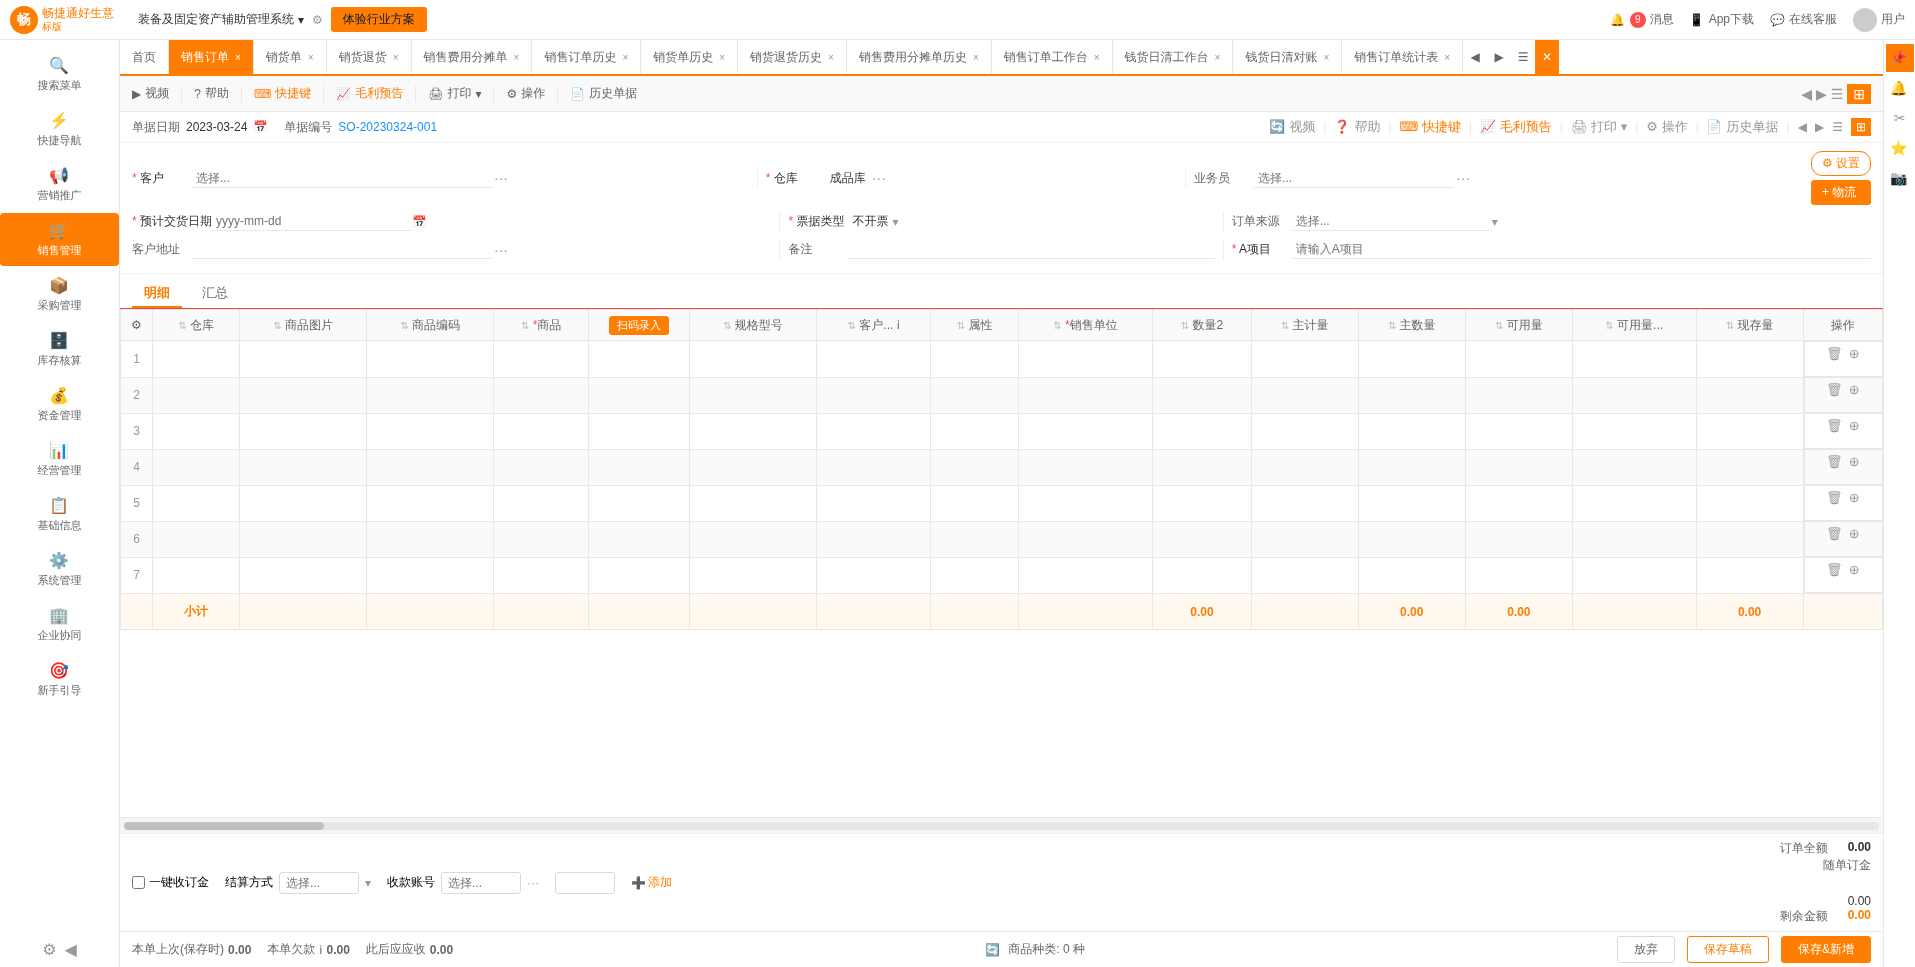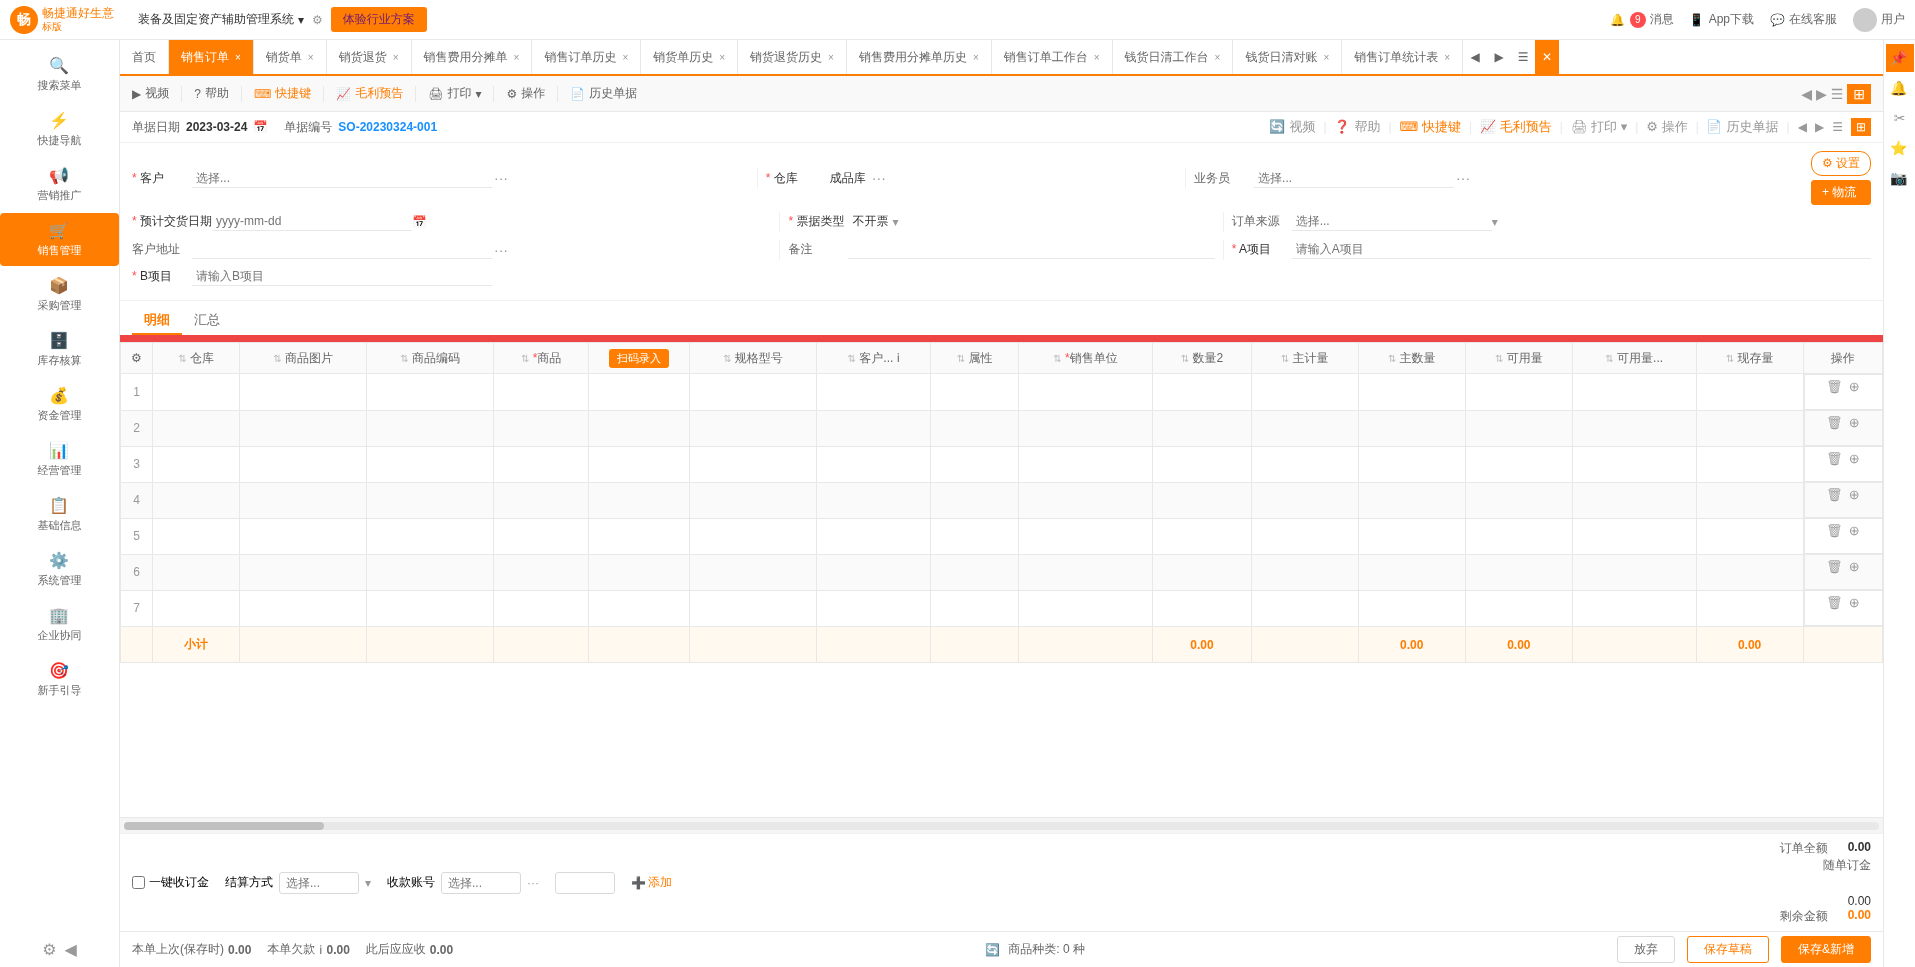--- a/index.html
+++ b/index.html
@@ -5,21 +5,21 @@
     * { box-sizing: border-box; margin: 0; padding: 0; font-family: 'Microsoft YaHei', Arial, sans-serif; font-size: 12px; }
     body { width: 1915px; height: 967px; overflow: hidden; background: #f0f2f5; }
 
     
     .top-bar { height: 40px; background: #fff; display: flex; align-items: center; padding: 0 10px; border-bottom: 1px solid #e8e8e8; justify-content: space-between; }
     .top-bar-left { display: flex; align-items: center; gap: 8px; }
     .logo-area { display: flex; align-items: center; gap: 4px; width: 120px; }
     .logo-icon { width: 28px; height: 28px; background: #ff7d00; border-radius: 50%; display: flex; align-items: center; justify-content: center; color: #fff; font-size: 14px; font-weight: bold; }
     .logo-text { font-size: 11px; color: #ff7d00; line-height: 1.2; }
     .system-dropdown { display: flex; align-items: center; gap: 4px; cursor: pointer; color: #333; }
-    .industry-btn { background: #ff7d00; color: #701a75; border: none; padding: 4px 12px; border-radius: 3px; cursor: pointer; font-size: 12px; }
+    .industry-btn { background: #ff7d00; color: #0f172a; border: none; padding: 4px 12px; border-radius: 3px; cursor: pointer; font-size: 12px; }
     .top-bar-right { display: flex; align-items: center; gap: 16px; color: #666; }
     .top-right-item { display: flex; align-items: center; gap: 4px; cursor: pointer; }
     .badge { background: #ff4d4f; color: #fff; border-radius: 50%; width: 16px; height: 16px; font-size: 10px; display: flex; align-items: center; justify-content: center; }
     .sidebar { width: 120px; background: #fff; border-right: 1px solid #e8e8e8; display: flex; flex-direction: column; align-items: center; padding-top: 8px; gap: 2px; }
     .sidebar-item { width: 100%; display: flex; flex-direction: column; align-items: center; padding: 8px 4px; cursor: pointer; color: #666; gap: 3px; border-radius: 4px; }
     .sidebar-item.active { background: #ff7d00; color: #fff; }
     .sidebar-item-icon { font-size: 16px; }
     .sidebar-item-label { font-size: 11px; text-align: center; }
 
     
@@ -32,21 +32,21 @@
 
     
     .toolbar { height: 36px; background: #f9f9f9; border-bottom: 1px solid #e8e8e8; display: flex; align-items: center; padding: 0 12px; gap: 12px; }
     .toolbar-item { display: flex; align-items: center; gap: 4px; cursor: pointer; color: #666; font-size: 12px; }
     .toolbar-item.orange { color: #ff7d00; }
     .toolbar-divider { width: 1px; height: 16px; background: #e8e8e8; }
     .form-input-wide { min-width: 200px; }
     .dots { color: #999; cursor: pointer; font-size: 14px; }
 
     
-    .detail-tabs { display: flex; padding: 6px 12px 0; background: #fff; border-bottom: 7px solid #ef4444; }
+    .detail-tabs { display: flex; padding: 6px 12px 0; background: #fff; border-bottom: 1px solid #ef4444; gap: 8px; }
     .detail-tab { padding: 4px 12px; cursor: pointer; color: #666; border-bottom: 2px solid transparent; font-size: 13px; }
     .detail-tab.active { color: #ff7d00; border-bottom-color: #ff7d00; font-weight: bold; }
 
     
     .table-wrapper { flex: 1; overflow: auto; background: #fff; }
     .data-table { width: 100%; border-collapse: collapse; min-width: 1500px; }
     .data-table th { background: #fafafa; border: 1px solid #e8e8e8; padding: 6px 8px; text-align: center; font-weight: normal; color: #666; white-space: nowrap; position: sticky; top: 0; z-index: 1; font-size: 12px; }
     .data-table th .sort-icon { color: #bbb; font-size: 10px; }
     .data-table td { border: 1px solid #e8e8e8; padding: 4px 6px; text-align: center; height: 36px; font-size: 12px; }
     .data-table tr:nth-child(even) { background: #fafafa; }
@@ -90,21 +90,21 @@
     .field-label { color: #666; font-size: 12px; white-space: nowrap; min-width: 60px; }
     .field-label.req { color: #333; }
     .field-label.req::before { content: '* '; color: #ff4d4f; }
     .field-input { border: none; border-bottom: 1px solid #e8e8e8; padding: 2px 4px; font-size: 12px; color: #999; outline: none; flex: 1; min-width: 80px; background: transparent; }
     .field-more { color: #999; cursor: pointer; margin-left: 2px; }
     .sep { width: 1px; background: #f0f0f0; height: 20px; margin: 0 8px; }
 
     .header-meta { display: flex; align-items: center; gap: 16px; padding: 6px 12px; background: #fff; border-bottom: 1px solid #f0f0f0; }
     .meta-item { display: flex; align-items: center; gap: 6px; font-size: 12px; }
     .meta-label { color: #666; }
-    .meta-value { color: #333; font-weight: 700; }
+    .meta-value { color: #333; font-weight: 400; }
     .meta-value.link { color: #1890ff; cursor: pointer; }
 
     .content-wrapper { position: relative; flex: 1; display: flex; flex-direction: column; overflow: hidden; }
   </style>
 </head>
 <body>
 
 <div class="page-layout">
 
   <div class="top-bar">
@@ -397,26 +397,20 @@
               <span class="field-label">备注</span>
               <input class="field-input" type="text" style="flex: 1 1 0%;">
             </div>
             <div class="sep"></div>
             <div class="field-group" style="flex:3;">
               <span class="field-label req">A项目</span>
               <input class="field-input" type="text" placeholder="请输入A项目" style="flex: 1 1 0%;">
             </div>
           </div>
 
-          <div class="field-row">
-            <div class="field-group" style="flex:3;">
-              <span class="field-label req">B项目</span>
-              <input class="field-input" type="text" placeholder="请输入B项目" style="flex: 1 1 0%; max-width: 300px;">
-            </div>
-          </div>
         </div>
 
         <div class="detail-tabs">
           <div class="detail-tab active">明细</div>
           <div class="detail-tab">汇总</div>
         </div>
 
         <div class="table-wrapper" style="flex:1;overflow:auto;">
           <table class="data-table">
             <thead>

